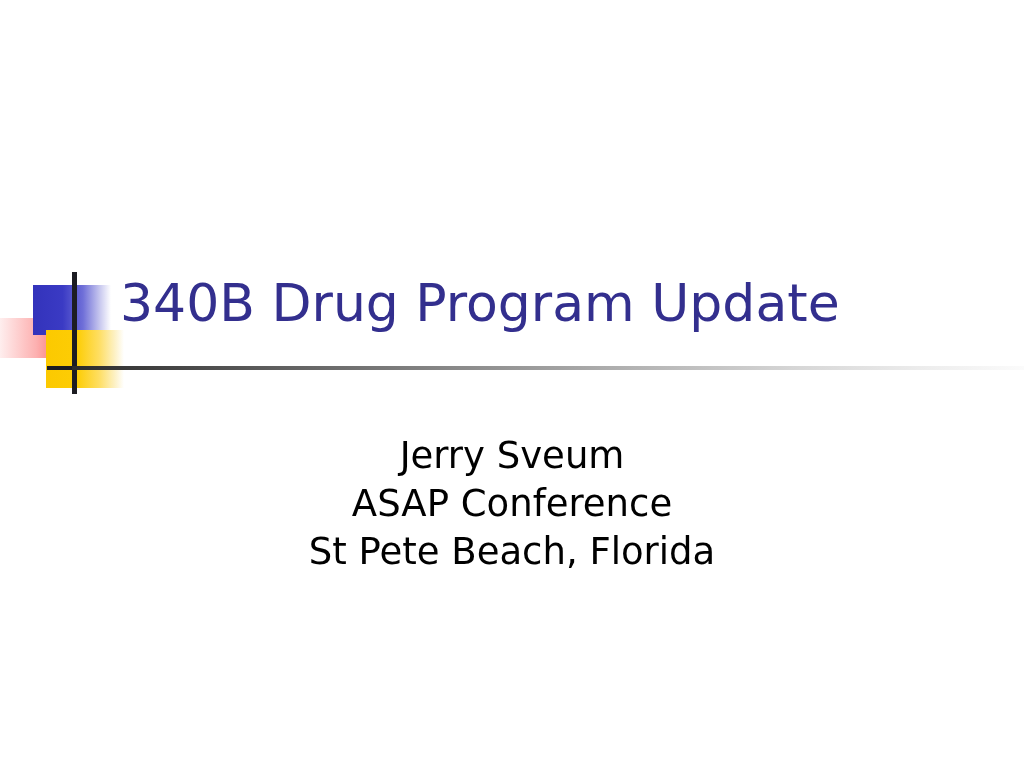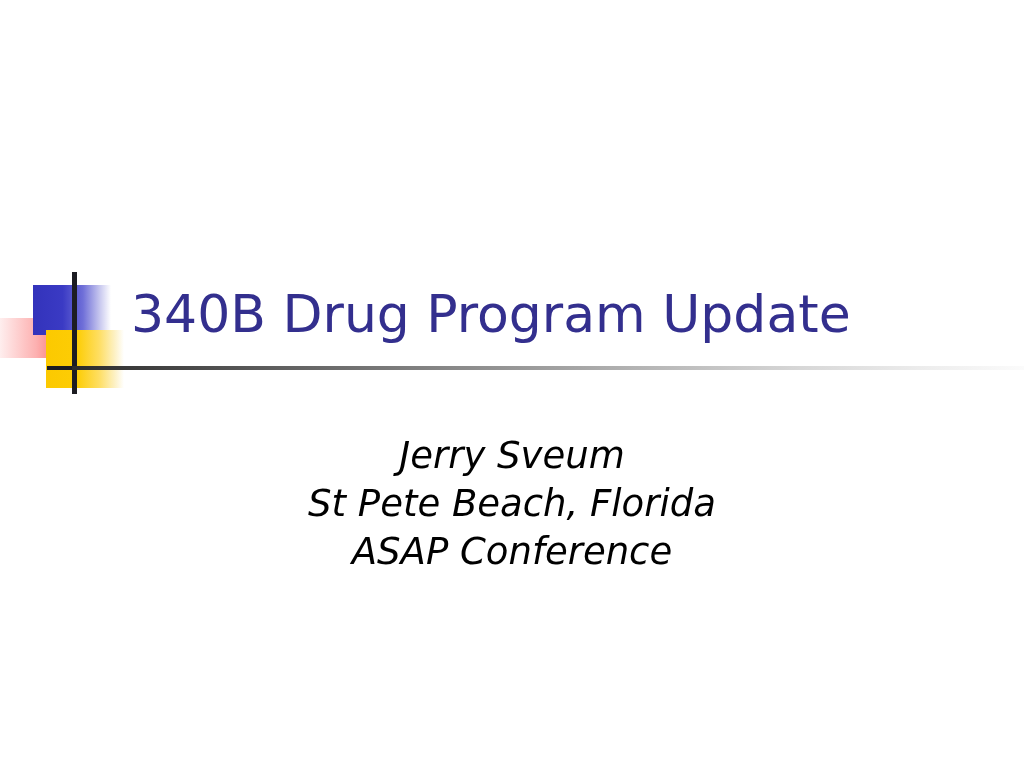--- a/index.html
+++ b/index.html
@@ -135,39 +135,38 @@
     top: 432px;
     width: 700px;
     text-align: center;
     color: #000000;
     font-size: 37px;
     line-height: 48px;
   }
   .subtitle-line {
     display: block;
     white-space: nowrap;
-    font-style: italic;
   }
 </style>
 </head>
 <body>
 
 <div id="slide">
 
   <div id="title-decoration">
     <div class="deco-red"></div>
     <div class="deco-blue"></div>
     <div class="deco-yellow"></div>
     <div class="deco-hstub"></div>
     <div class="deco-vbar"></div>
   </div>
 
   <div id="title-rule"></div>
 
-  <h1 id="page-title" style="margin:11px;font-weight:normal;">340B Drug Program Update</h1>
+  <h1 id="page-title" style="margin:0;font-weight:normal;">340B Drug Program Update</h1>
 
   <div id="subtitle-block">
     <span class="subtitle-line">Jerry Sveum</span>
+    <span class="subtitle-line">ASAP Conference</span>
     <span class="subtitle-line">St Pete Beach, Florida</span>
-    <span class="subtitle-line">ASAP Conference</span>
   </div>
 
 </div>
 
 </body></html>

